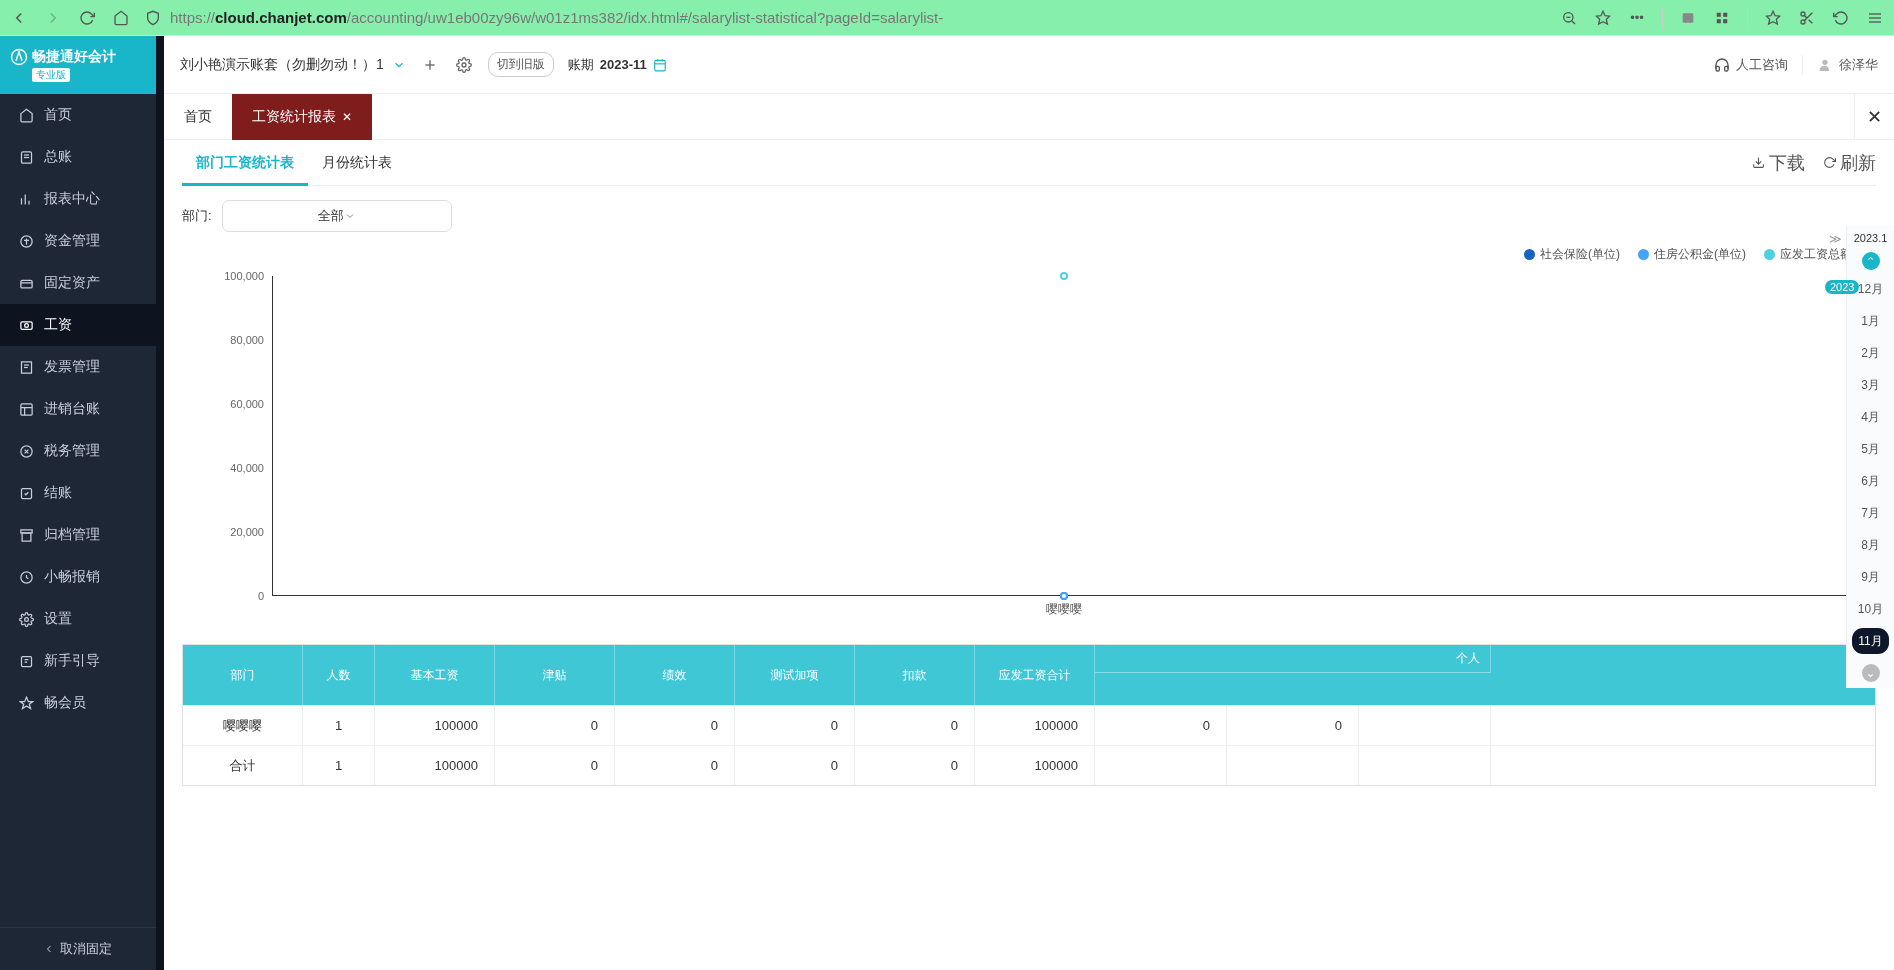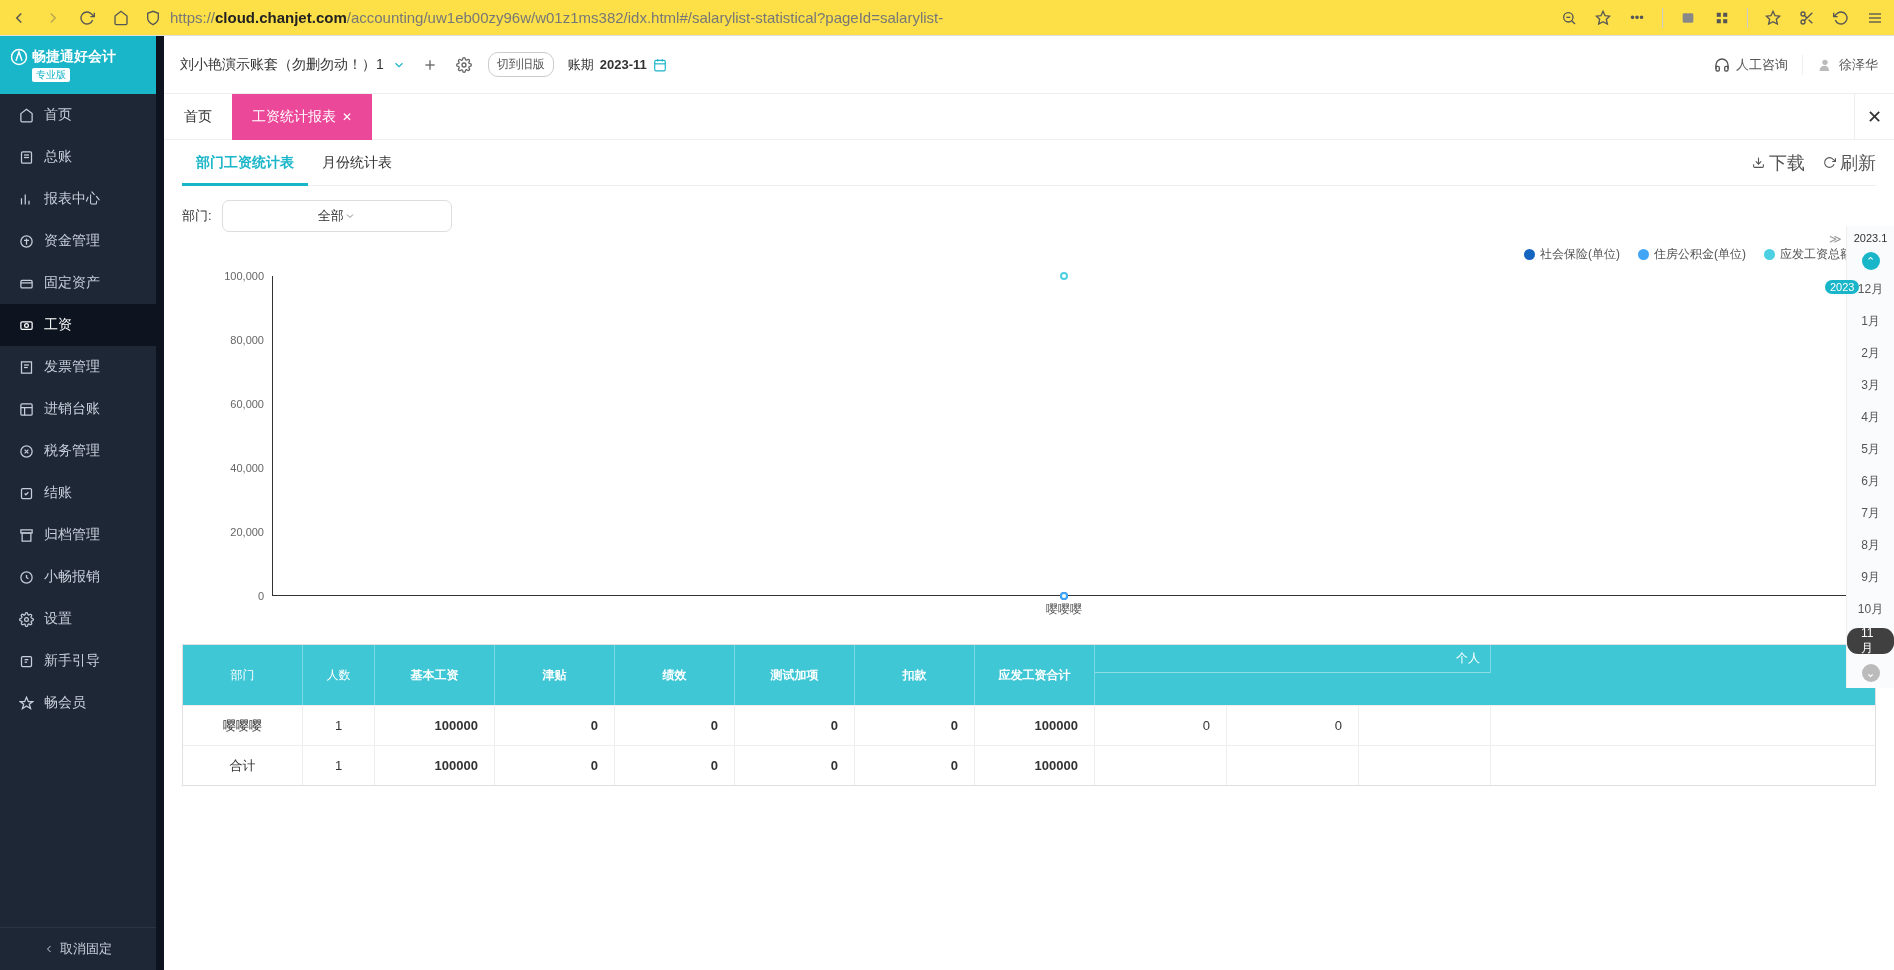--- a/index.html
+++ b/index.html
@@ -1,19 +1,19 @@
 <!DOCTYPE html>
 <html><head>
 <meta charset="utf-8">
 <style>
 * { margin: 0; padding: 0; box-sizing: border-box; }
 body { font-family: "Microsoft YaHei", Arial, sans-serif; font-size: 13px; color: #333; background: #fff; overflow: hidden; }
 
 
-.browser-bar { height: 36px; display: flex; align-items: center; padding: 0 10px; border-bottom: 1px solid #e0e0e0; gap: 14px; background:#fde047; }
+.browser-bar { height: 36px; display: flex; align-items: center; padding: 0 10px; border-bottom: 1px solid #e0e0e0; gap: 14px; background:#86efac; }
 .browser-bar .nav-icons { display: flex; gap: 16px; align-items: center; }
 .browser-bar .icon { width: 18px; height: 18px; display:flex; align-items:center; justify-content:center; color:#555; }
 .browser-bar .url { flex: 1; font-size: 15px; color: #777; white-space: nowrap; overflow: hidden; display:flex; align-items:center; gap:8px; }
 .browser-bar .url b { color:#222; font-weight:600; }
 .browser-bar .right-icons { display: flex; gap: 16px; align-items: center; }
 .sep { width:1px; height:20px; background:#ccc; }
 
 
 .app { display: flex; height: calc(100vh - 36px); }
 .sidebar { width: 156px; background: #1e2736; color: #c7cedb; display: flex; flex-direction: column; }
@@ -41,21 +41,21 @@
 .period-box .cal-icon { color:#19b5c8; }
 .topbar .spacer { flex:1; }
 .support { display:flex; align-items:center; gap:6px; font-size:13px; color:#555; }
 .vsep { width:1px; height:20px; background:#eee; }
 .user { display:flex; align-items:center; gap:6px; font-size:13px; color:#555; }
 
 
 .tabrow { height:46px; display:flex; align-items:center; border-bottom:1px solid #eee; }
 .page-tab { padding:0 20px; height:46px; display:flex; align-items:center; font-size:14px; cursor:pointer; gap:6px;}
 .page-tab.home { color:#333; }
-.page-tab.active { background:#ec4899; color:#fff; }
+.page-tab.active { background:#7f1d1d; color:#fff; }
 .page-tab .close { font-size:12px; }
 .tabrow .spacer { flex:1; }
 .tabrow .close-all { width:40px; height:46px; display:flex; align-items:center; justify-content:center; border-left:1px solid #eee; font-size:18px; cursor:pointer; }
 
 
 .content { flex:1; padding: 0 18px 18px 18px; overflow:auto; position:relative; }
 .subtabs { display:flex; align-items:center; height:46px; border-bottom:1px solid #eee; }
 .subtab { padding: 0 14px; height:46px; display:flex; align-items:center; font-size:14px; cursor:pointer; color:#333; }
 .subtab.active { color:#19b5c8; border-bottom:3px solid #19b5c8; font-weight:600; padding-top:3px; }
 .subtabs .spacer { flex:1; }
@@ -85,29 +85,29 @@
 .tbl-head { display:flex; background:#3fc7d6; color:#fff; font-size:12px; }
 .tbl-head .cell, .tbl-row .cell { flex:0 0 auto; padding: 0 8px; display:flex; align-items:center; justify-content:center; border-right:1px solid rgba(255,255,255,0.3); }
 .tbl-head .group-top { height:28px; border-bottom:1px solid rgba(255,255,255,0.4); }
 .tbl-head .twolayer { display:flex; flex-direction:column; }
 .tbl-head .row2 { display:flex; height:32px; }
 .tbl-head .single { height:60px; }
 .tbl-body .tbl-row { display:flex; height:40px; font-size:13px; color:#333; border-top:1px solid #eee;}
 .tbl-body .cell { border-right:1px solid #eee; justify-content:center; }
 .cell.num { justify-content:flex-end; padding-right:16px; }
 .cell.txt { justify-content:center; }
-.w-dept {width:120px;} .w-60{width:72px;} .w-110{width:120px;font-weight:bold;} .w-132{width:132px;}
+.w-dept {width:120px;} .w-60{width:72px;} .w-110{width:120px;} .w-132{width:132px;}
 
 
 .month-panel { position:absolute; right:0; top:190px; width:48px; background:#fafbfc; border-left:1px solid #eee; display:flex; flex-direction:column; align-items:center; padding:6px 0; gap:6px; font-size:12px; }
 .month-panel .yr-pill { background:#19b5c8; color:#fff; border-radius:10px; padding:1px 5px; font-size:11px; position:absolute; left:-22px; top:54px; }
 .month-panel .top-txt { font-size:11px; color:#333; }
 .month-panel .exp-btn { width:18px; height:18px; border-radius:50%; background:#19b5c8; color:#fff; display:flex; align-items:center; justify-content:center; font-size:11px; margin-top:2px;}
 .month-panel .m { height:26px; display:flex; align-items:center; color:#555; cursor:pointer; }
-.month-panel .m.sel { background:#404040; color:#fff; border-radius:11px; padding:0 14px; }
+.month-panel .m.sel { background:#0f172a; color:#fff; border-radius:11px; padding:0 6px; }
 .month-panel .coll-btn { width:18px; height:18px; border-radius:50%; background:#bbb; color:#fff; display:flex; align-items:center; justify-content:center; font-size:12px; margin-top:4px;}
 .collapse-arrow { position:absolute; left:-18px; top:6px; color:#999; font-size:12px;}
 
 svg { display:block; }
 </style>
 </head>
 <body>
 
 <div class="browser-bar">
   <div class="nav-icons">

